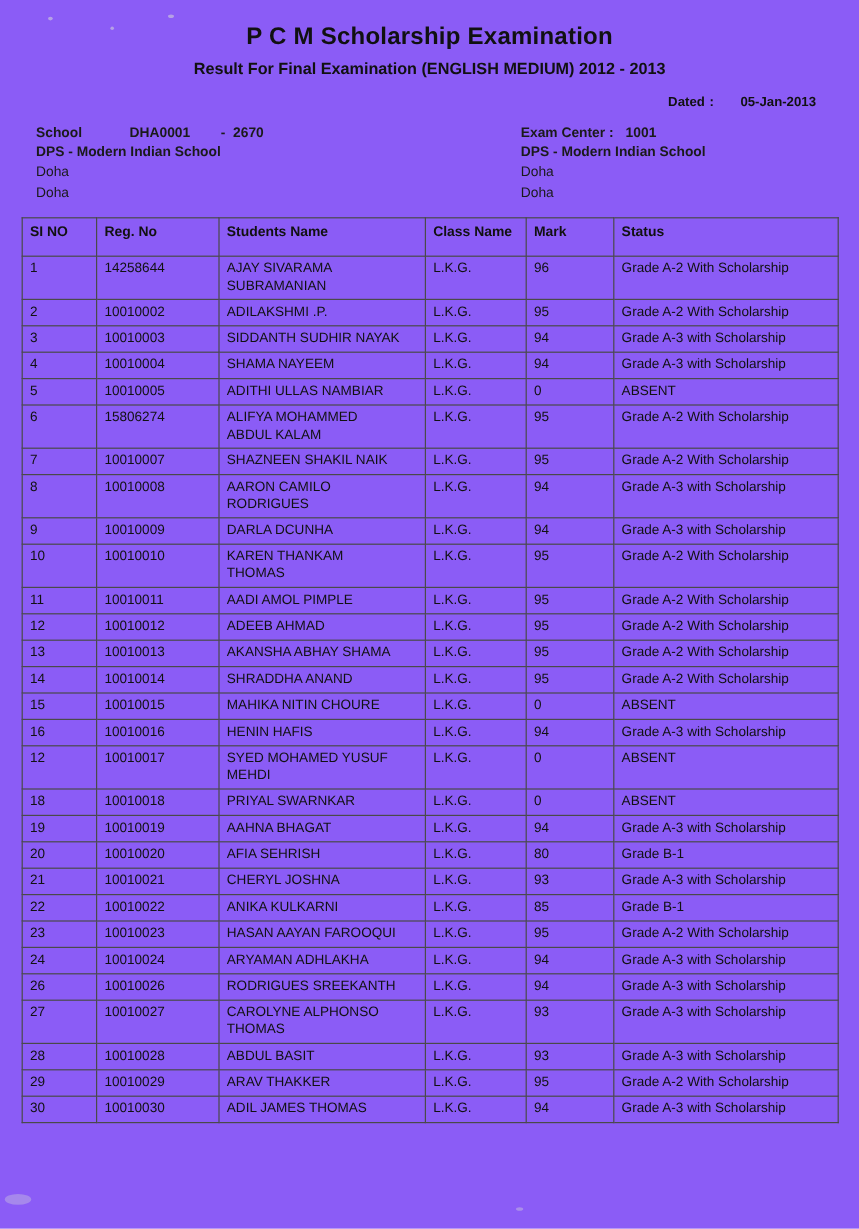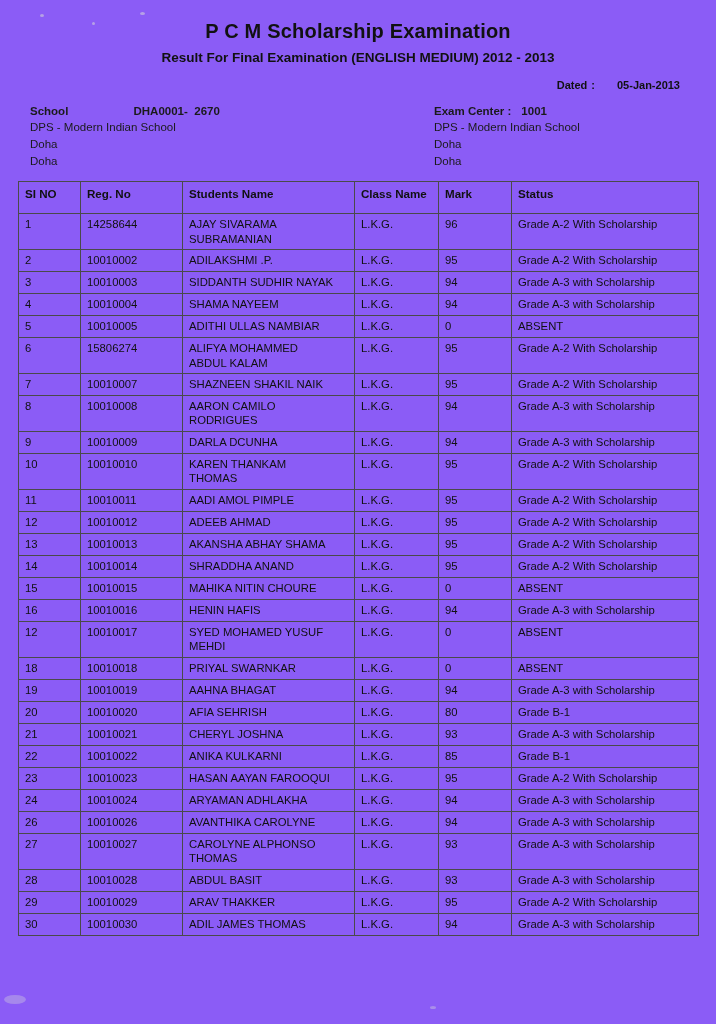--- a/index.html
+++ b/index.html
@@ -68,24 +68,24 @@
     line-height: 1.45;
   }
   .info-block.left { width: 420px; padding-left: 30px; box-sizing: border-box; }
   .info-block.right { flex: 1; padding-left: 14px; box-sizing: border-box; }
 
   .info-line-1 {
     font-weight: bold;
     white-space: pre;
   }
   .school-label { display:inline-block; width: 78px; }
-  .school-code  { display:inline-block; width: 76px; text-align: right; }
+  .school-code  { display:inline-block; width: 76px; }
   .center-label { display:inline-block; margin-right: 10px; }
   .info-name {
-    font-weight: normal;
+    font-weight: bold;
   }
   .info-city {
     font-weight: normal;
   }
 
   
   .table-wrap {
     padding: 12px 18px 0 18px;
     box-sizing: border-box;
   }
@@ -433,21 +433,21 @@
               <span class="nm-2">ARYAMAN ADHLAKHA</span>
             </td>
             <td>L.K.G.</td>
             <td>94</td>
             <td>Grade A-3 with Scholarship</td>
           </tr>
           <tr>
             <td>26</td>
             <td>10010026</td>
             <td>
-              <span class="nm-2">AVANTHIKA CAROLYNE</span>
+              <span class="nm-2">RODRIGUES SREEKANTH</span>
             </td>
             <td>L.K.G.</td>
             <td>94</td>
             <td>Grade A-3 with Scholarship</td>
           </tr>
           <tr class="two-line">
             <td>27</td>
             <td>10010027</td>
             <td>
               <span class="nm-2">CAROLYNE ALPHONSO</span>

